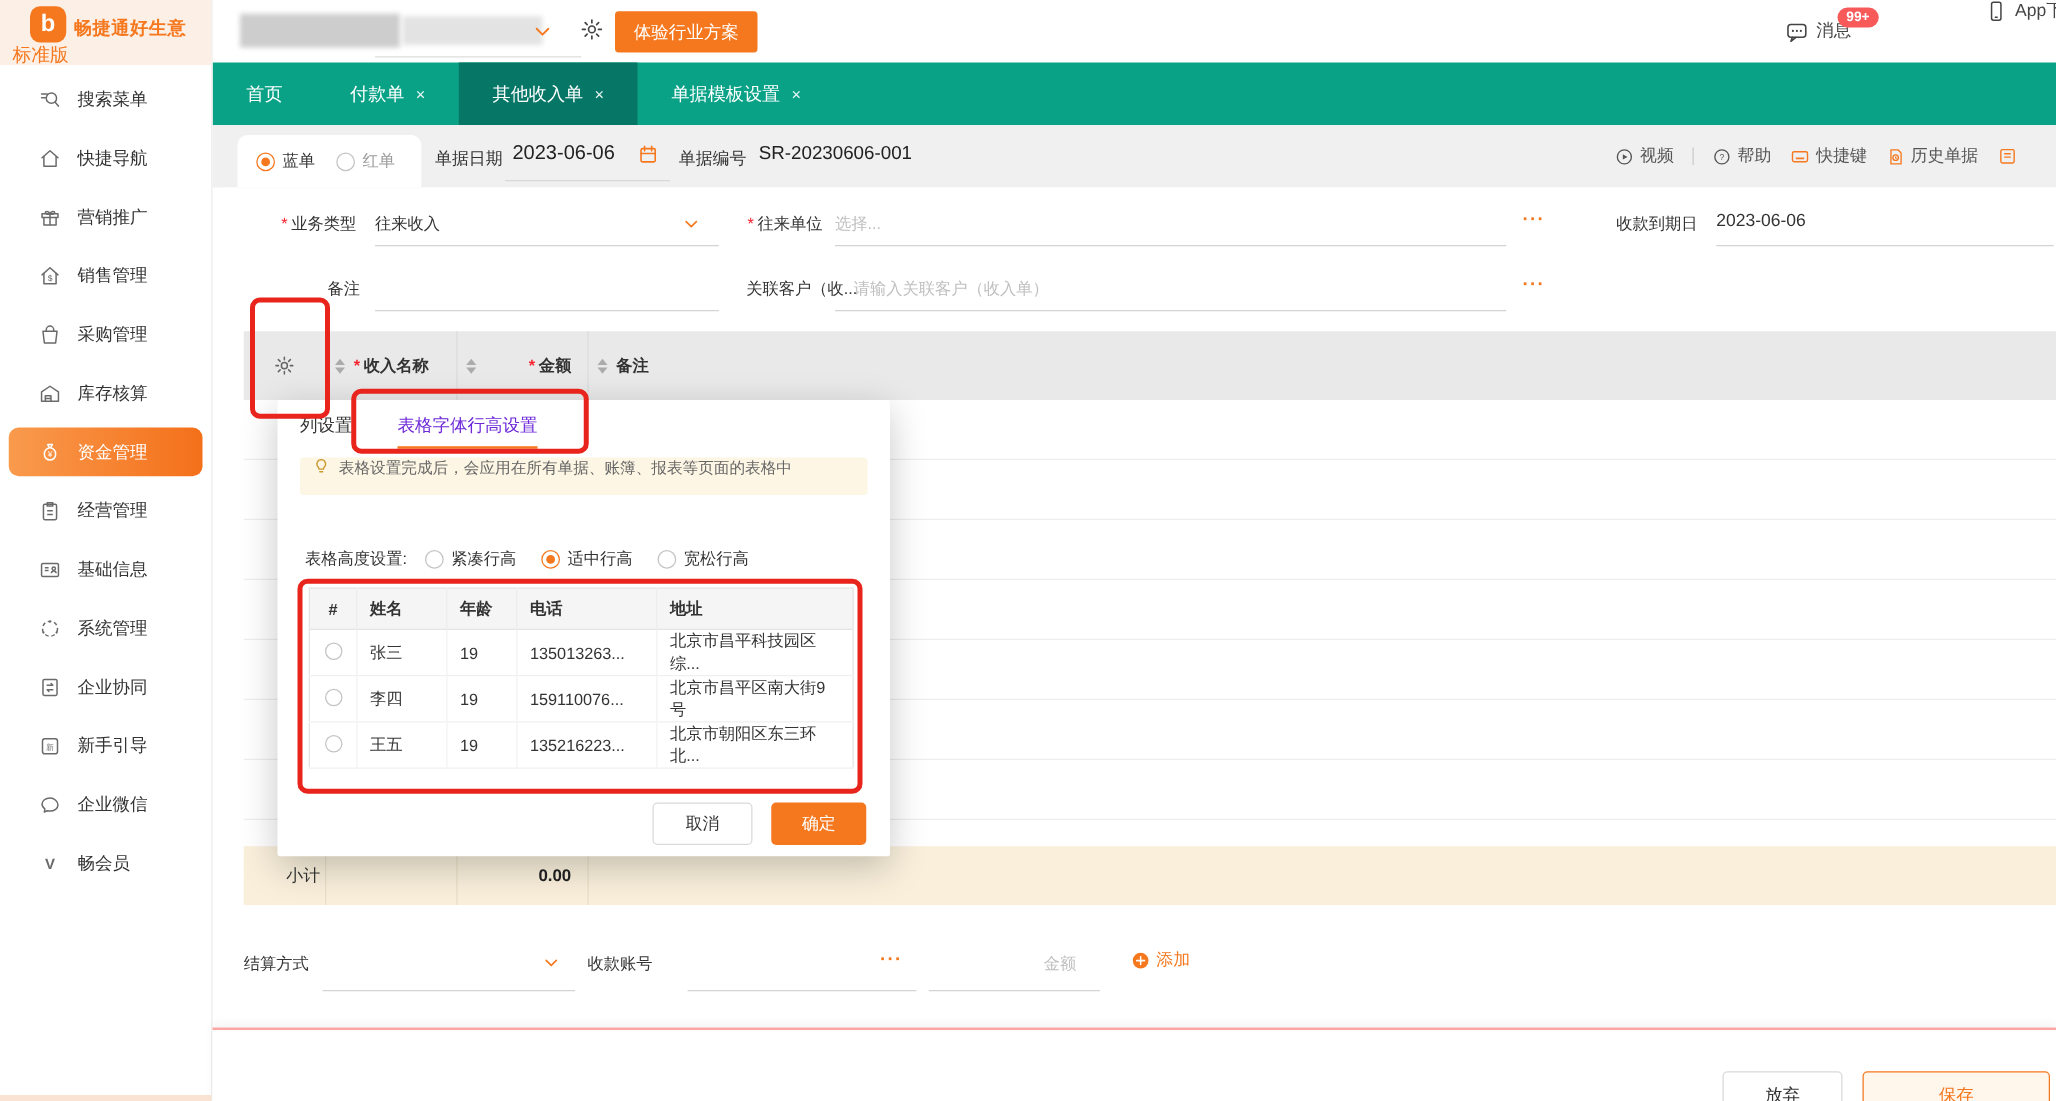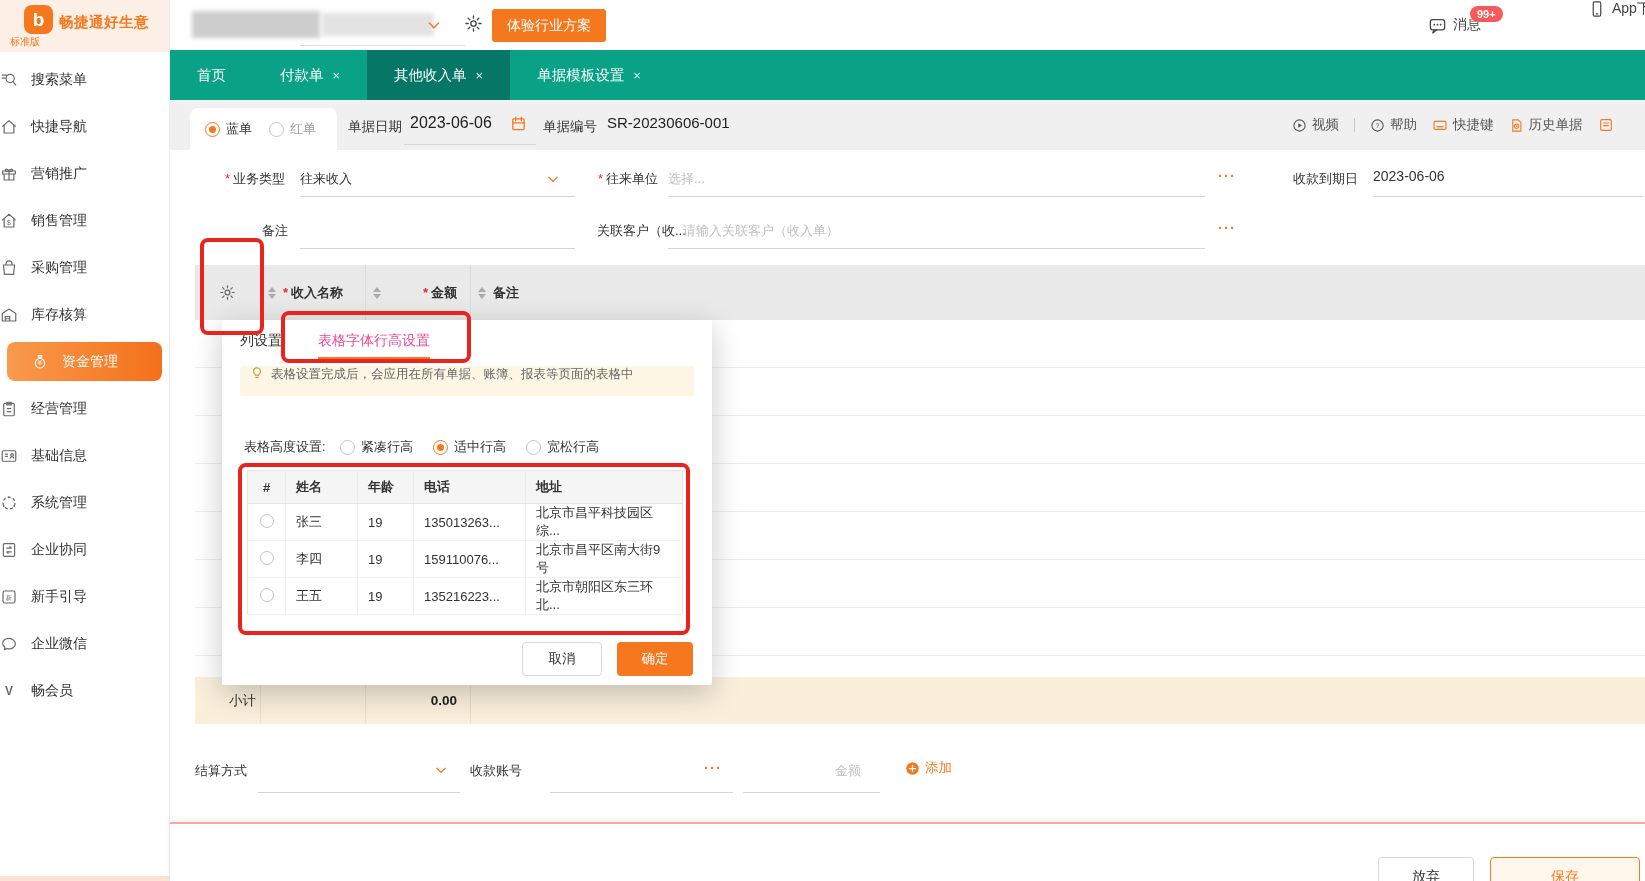--- a/index.html
+++ b/index.html
@@ -7,23 +7,23 @@
   .app{position:relative;width:1645px;height:881px;overflow:hidden;background:#fff;
        font-family:"Liberation Sans","DejaVu Sans",sans-serif;font-size:13px;color:#333}
   svg{display:block}
 
   
   .sidebar{position:absolute;left:0;top:0;width:170px;height:100%;background:#fff;border-right:1px solid #ececec;z-index:5}
   .logo-area{position:relative;height:52px;background:#fcefe5}
   .logo-badge{position:absolute;left:24px;top:5px;width:29px;height:29px;background:#f5781e;border-radius:8px;
               color:#fff;font-weight:bold;font-size:19px;text-align:center;line-height:29px}
   .brand-name{position:absolute;left:59px;top:13px;color:#f5781e;font-weight:bold;font-size:14.5px;letter-spacing:.5px;white-space:nowrap}
-  .brand-edition{position:absolute;left:10px;top:35px;color:#f5781e;font-size:10px}
+  .brand-edition{position:absolute;left:10px;top:35px;color:#f5781e;font-size:15px}
   .menu{position:absolute;top:56px;left:0;right:0}
-  .menu-item{height:47px;display:flex;align-items:center;gap:13px;font-size:14px;color:#333;cursor:pointer}
+  .menu-item{height:47px;display:flex;align-items:center;padding-left:31px;gap:13px;font-size:14px;color:#333;cursor:pointer}
   .menu-item svg{width:18px;height:18px;color:#6a6a6a;flex:none}
   .menu-item.active{height:39px;margin:4px 7px;padding-left:24px;border-radius:8px;
                     background:linear-gradient(90deg,#f99a4d,#f4701a);color:#fff}
   .menu-item.active svg{color:#fff}
   .sidebar-strip{position:absolute;left:0;bottom:0;width:100%;height:5px;background:#fbe3d4}
 
   
   .topbar{position:absolute;left:170px;top:0;width:1475px;height:50px;background:#fff;overflow:hidden}
   .blur1{position:absolute;left:22px;top:11px;width:128px;height:27px;background:#cdcdcd;filter:blur(2px)}
   .blur2{position:absolute;left:152px;top:13px;width:112px;height:23px;background:#e3e3e3;filter:blur(2px)}
@@ -94,21 +94,21 @@
   .btn-discard{position:absolute;left:1208px;top:33px;width:96px;height:40px;background:#fff;border:1px solid #d9d9d9;
                border-radius:4px;font-size:14px;color:#333;cursor:pointer;font-family:inherit}
   .btn-save{position:absolute;left:1320px;top:33px;width:150px;height:40px;background:#fff6ec;border:1px solid #f5781e;
             border-radius:4px;font-size:14px;color:#f5781e;cursor:pointer;font-family:inherit}
 
   
   .modal{position:absolute;left:222px;top:320px;width:490px;height:365px;background:#fff;z-index:10;
          box-shadow:0 8px 30px rgba(0,0,0,.22);border-radius:2px}
   .m-tabs{position:absolute;left:18px;top:12px;display:flex;gap:36px;font-size:14px}
   .m-tab{padding-bottom:7px;cursor:pointer;color:#333}
-  .m-tab.active{color:#ec4899;border-bottom:2px solid #f5781e}
+  .m-tab.active{color:#6d28d9;border-bottom:2px solid #f5781e}
   .m-tip{position:absolute;left:18px;top:46px;width:454px;height:30px;background:#fdf6e4;border-radius:3px;
          display:flex;align-items:flex-start;gap:7px;padding:0 10px;font-size:12.5px;color:#666}
   .m-radiorow{position:absolute;left:22px;display:flex;align-items:center;font-size:13px}
   .m-radiorow .lab{width:96px}
   .m-radiorow .radio-opt{width:93px}
   .m-table{position:absolute;left:25px;top:150px;width:436px;border-collapse:collapse;font-size:13px;border:1px solid #e4e4e4}
   .m-table th{background:#f5f5f5;height:33px;text-align:left;padding:0 10px;font-weight:bold;color:#333;
               border-bottom:1px solid #e4e4e4;border-left:1px solid #ececec}
   .m-table td{height:35px;padding:0 10px;border-bottom:1px solid #f0f0f0;border-left:1px solid #f2f2f2;color:#333}
   .m-table th:first-child,.m-table td:first-child{border-left:none;text-align:center;padding:0}

